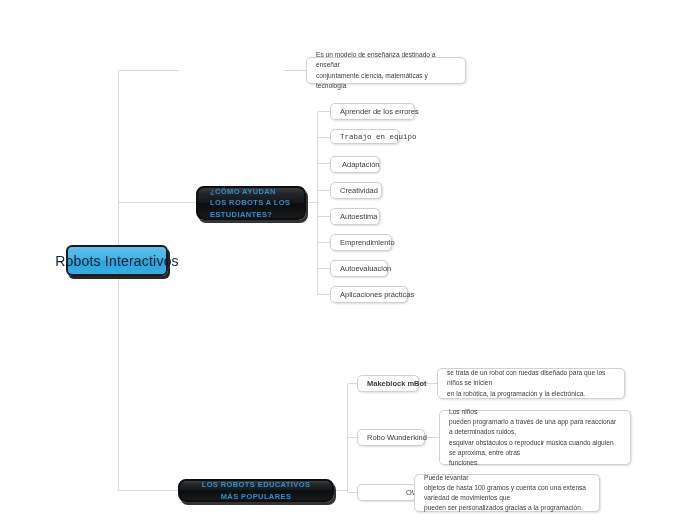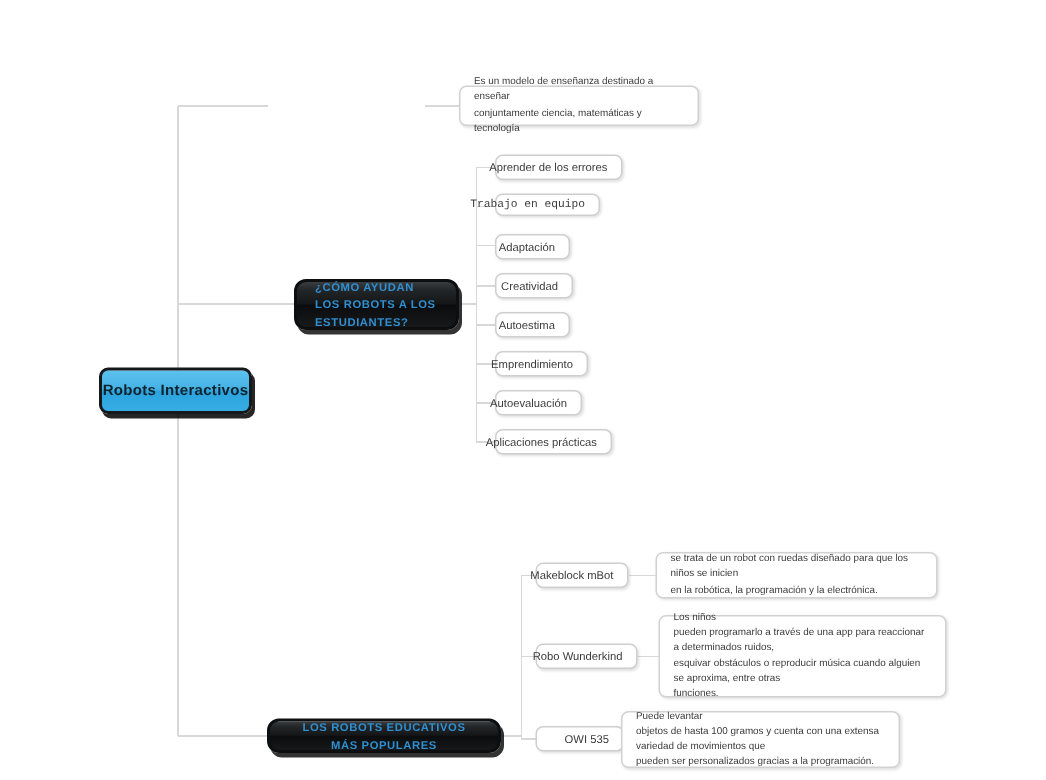--- a/index.html
+++ b/index.html
@@ -33,22 +33,22 @@
   
   .root-node {
     border-radius: 6px;
     border: 2px solid #15191c;
     background: linear-gradient(to bottom, #5cc1ee 0%, #45b2e4 45%, #2ba3de 52%, #36ade3 100%);
     box-shadow: 2px 3px 0 rgba(0,0,0,0.85);
     display: flex;
     align-items: center;
     justify-content: center;
     color: #10222c;
-    font-size: 10px;
-    font-weight: bold;
+    font-size: 14px;
+    font-weight: normal;
     letter-spacing: 0.2px;
     white-space: nowrap;
   }
   
   .topic-node {
     border-radius: 8px;
     border: 2px solid #0c0e10;
     background: linear-gradient(to bottom, #3a3d40 0%, #232628 18%, #141618 48%, #0b0c0d 52%, #17191b 100%);
     box-shadow: 2px 3px 0 rgba(0,0,0,0.8);
     display: flex;
@@ -65,21 +65,21 @@
     text-align: center;
   }
   
   .sub-node {
     border-radius: 5px;
     border: 1px solid #cfcfcf;
     background: #ffffff;
     box-shadow: 1px 1px 2px rgba(0,0,0,0.13);
     display: flex;
     align-items: center;
-    justify-content: flex-end;
+    justify-content: flex-start;
     color: #3b3b3b;
     font-size: 7.5px;
     white-space: nowrap;
     padding: 0 9px;
   }
   
   .note-node {
     border-radius: 5px;
     border: 1px solid #d2d2d2;
     background: #ffffff;
@@ -172,21 +172,21 @@
     <span>Autoevaluación</span>
   </div>
   <div class="node sub-node" style="left:330px; top:286px; width:78px; height:17px;">
     <span>Aplicaciones prácticas</span>
   </div>
 
   <div class="node topic-node center" style="left:178px; top:479px; width:156px; height:23px;">
     <span>LOS ROBOTS EDUCATIVOS MÁS POPULARES</span>
   </div>
 
-  <div class="node sub-node" style="left:357px; top:375px; width:62px; height:17px;">
+  <div class="node sub-node" style="left:357px; top:375px; width:62px; height:17px;font-weight:bold;">
     <span>Makeblock mBot</span>
   </div>
   <div class="node note-node" style="left:437px; top:368px; width:188px; height:31px;">
     <span>se trata de un robot con ruedas diseñado para que los niños se inicien
 en la robótica, la programación y la electrónica.</span>
   </div>
 
   <div class="node sub-node" style="left:357px; top:429px; width:68px; height:17px;">
     <span>Robo Wunderkind</span>
   </div>

